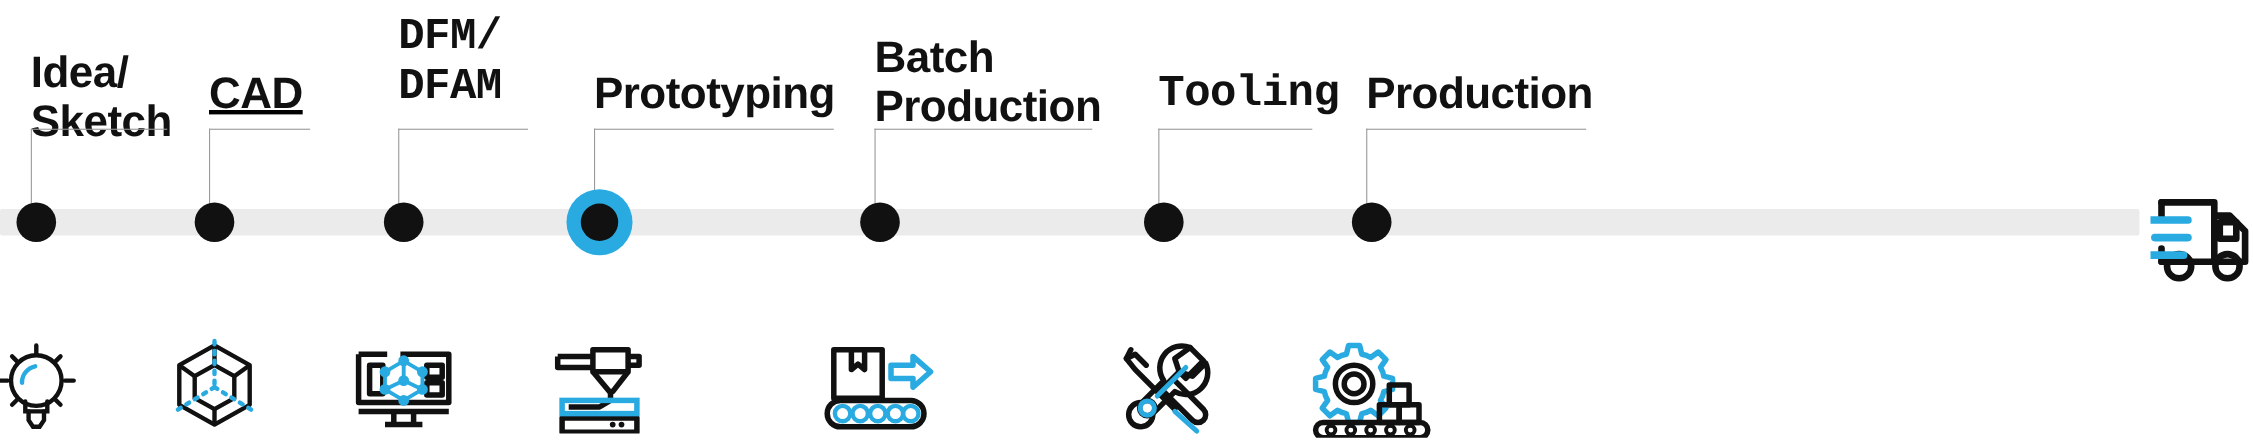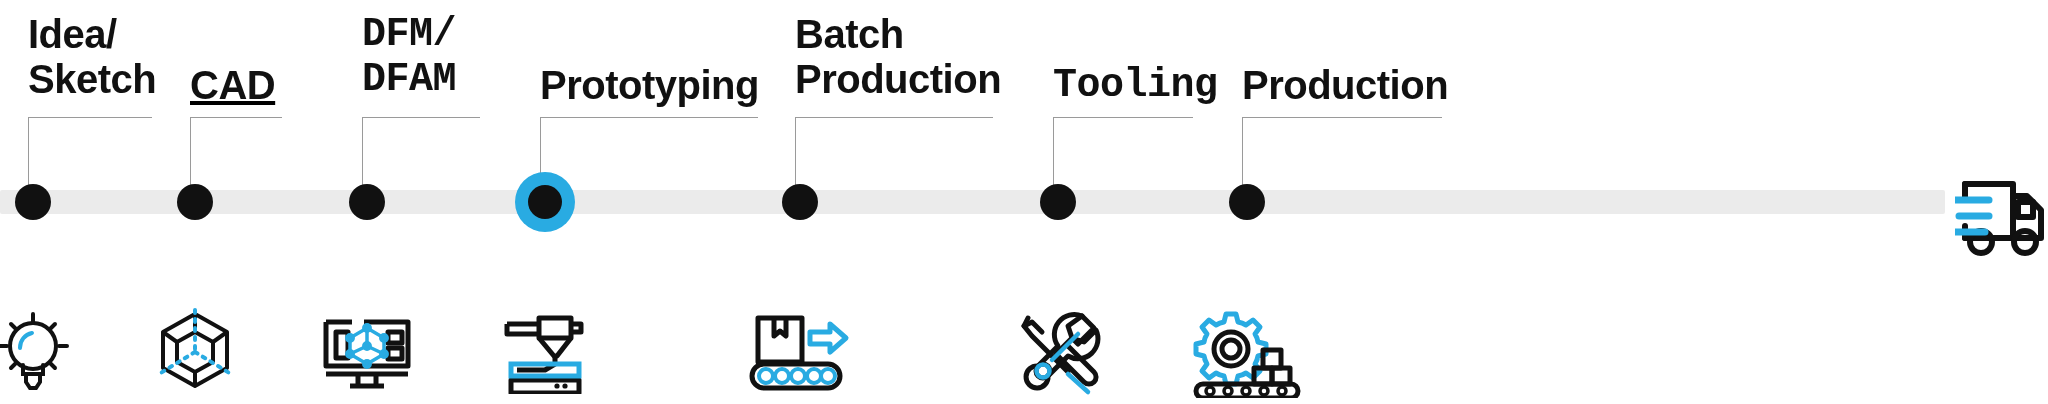--- a/index.html
+++ b/index.html
@@ -86,21 +86,21 @@
 </style>
 </head>
 <body>
 
 <div id="stage">
 
   <div class="bar" style="left:0px;width:1945px;"></div>
 
   <div class="milestone" style="left:33px;">
     <div class="label-wrap" style="left:-5px;top:12px;">
-      <div class="label" style="position:relative;bottom:auto;">Idea/
+      <div class="label" style="position:relative;bottom:auto;margin-top:32px;">Idea/
 Sketch</div>
       <div class="rule" style="top:105px;width:124px;"></div>
     </div>
     <div class="drop" style="left:-5px;top:117px;height:78px;"></div>
     <div class="dot" style="left:0px;"></div>
     <div class="icon" style="left:0px;top:308px;">
       <svg width="76" height="86" viewBox="0 0 76 86">
         <g fill="none" stroke="#111" stroke-width="4" stroke-linecap="round">
           <circle cx="38" cy="38" r="23"></circle>
           <path d="M38 6 V14"></path>
@@ -198,21 +198,21 @@
         </g>
         <rect x="12" y="56" width="68" height="12" fill="none" stroke="#29abe2" stroke-width="5"></rect>
         <circle cx="58" cy="78" r="2.6" fill="#111"></circle>
         <circle cx="66" cy="78" r="2.6" fill="#111"></circle>
       </svg>
     </div>
   </div>
 
   <div class="milestone" style="left:800px;">
     <div class="label-wrap" style="left:-5px;top:12px;">
-      <div class="label" style="position:relative;bottom:auto;">Batch
+      <div class="label" style="position:relative;bottom:auto;margin-top:18px;">Batch
 Production</div>
       <div class="rule" style="top:105px;width:198px;"></div>
     </div>
     <div class="drop" style="left:-5px;top:117px;height:78px;"></div>
     <div class="dot" style="left:0px;"></div>
     <div class="icon" style="left:0px;top:310px;">
       <svg width="104" height="82" viewBox="0 0 104 82">
         <g fill="none" stroke="#111" stroke-width="5" stroke-linejoin="round">
           <rect x="10" y="8" width="44" height="44"></rect>
           <path d="M26 8 V26 L32 21 L38 26 V8"></path>

